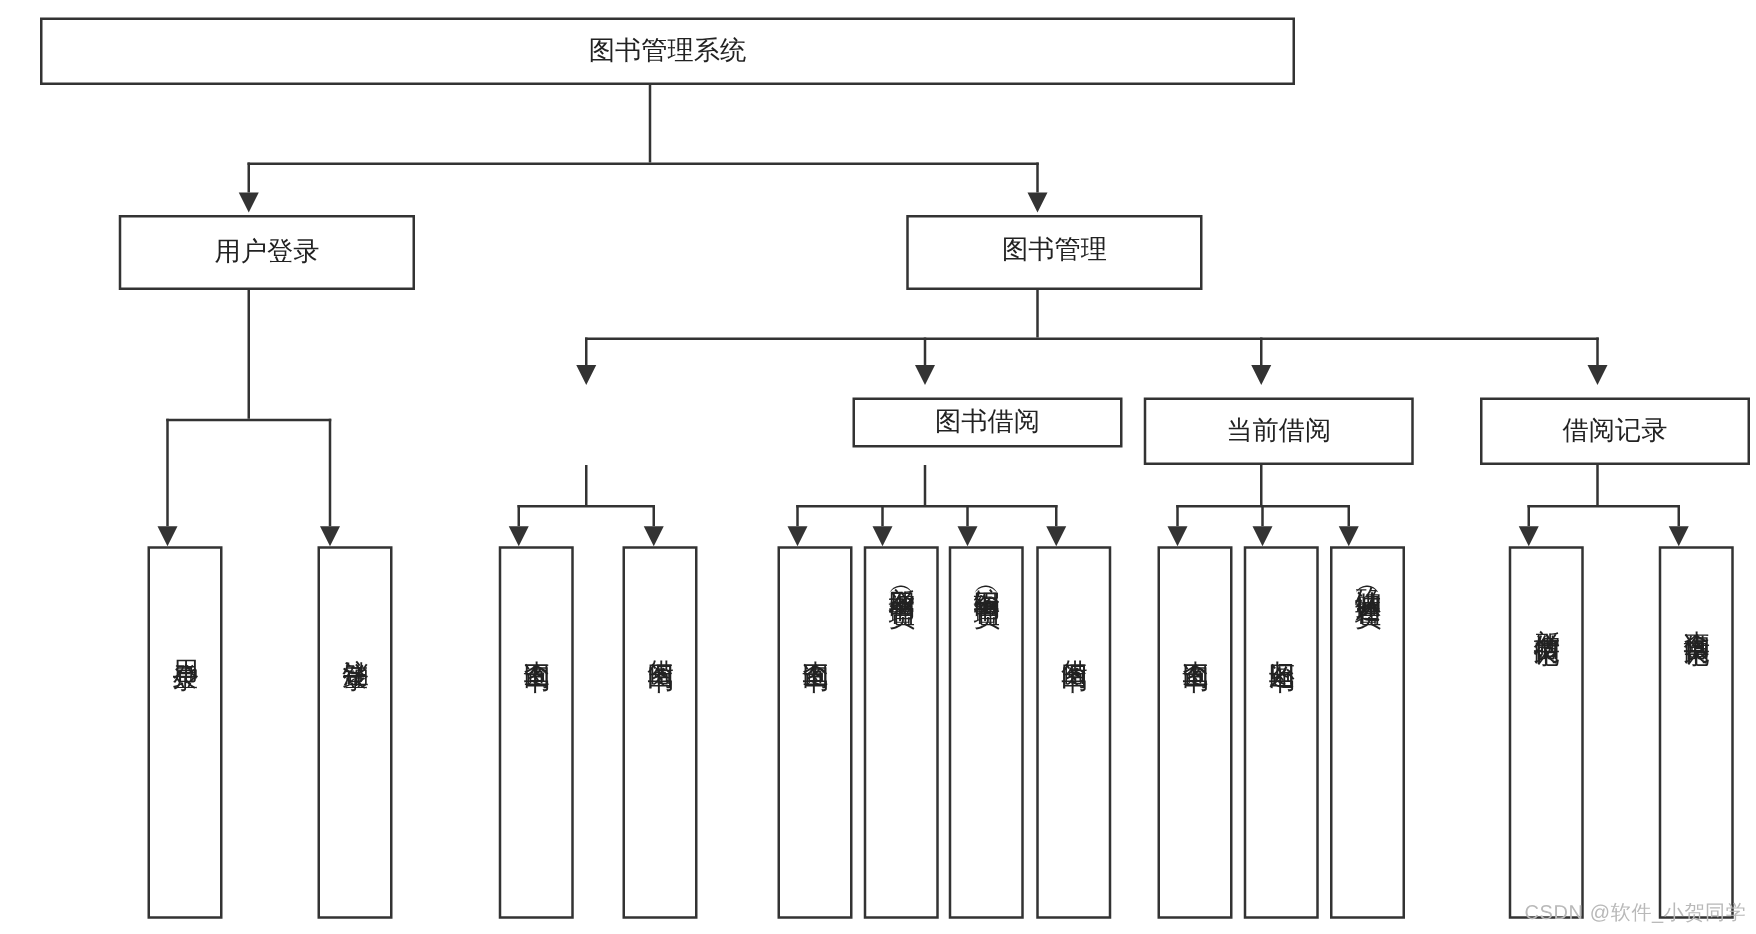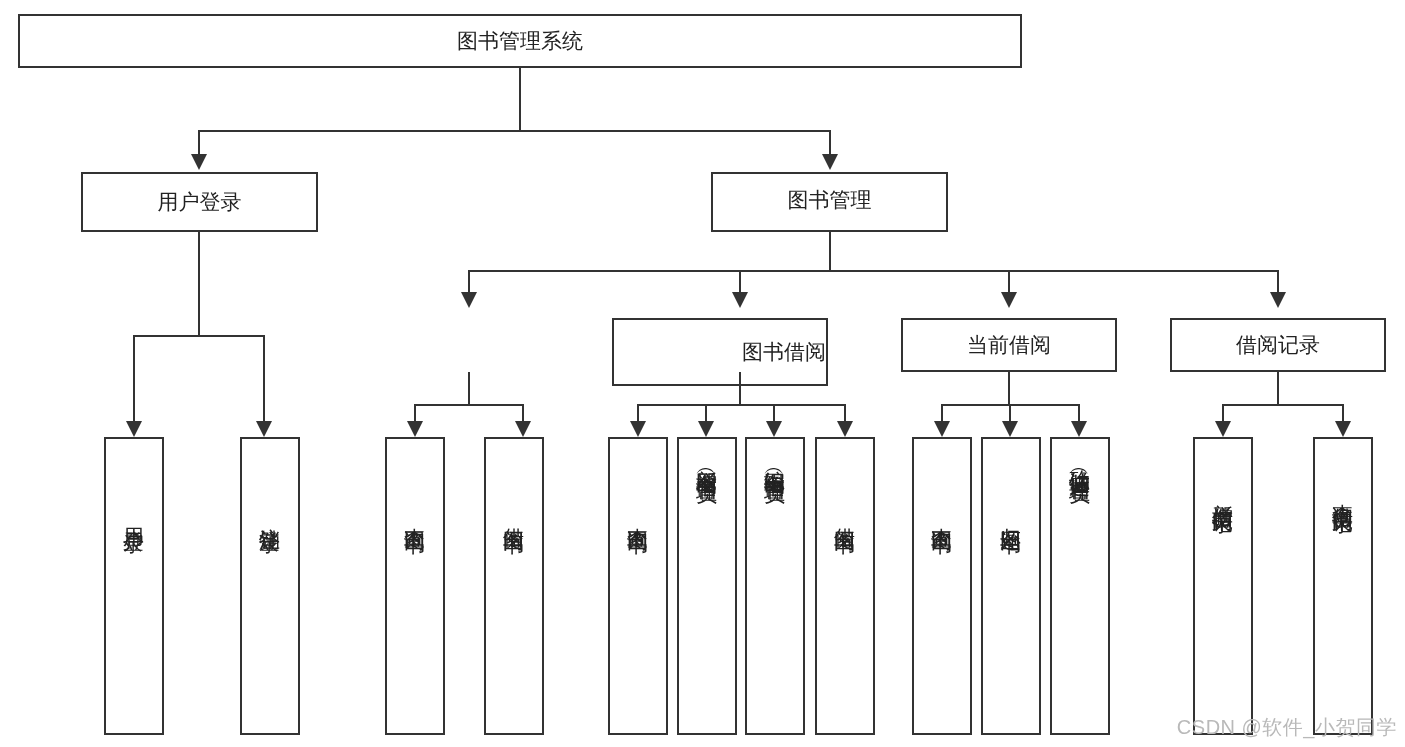--- a/index.html
+++ b/index.html
@@ -19,20 +19,21 @@
   
   .node {
     position: absolute;
     border: 2px solid #333333;
     background: #ffffff;
     display: flex;
     align-items: center;
     justify-content: center;
     color: #222222;
     line-height: 1.18;
+    margin-left: 14px;
   }
   .node.h {                     
     font-size: 21px;
   }
   .node.v {                     
     font-size: 21px;
     align-items: flex-start;
     padding-top: 14px;
   }
   .node.v .vtext {
@@ -59,21 +60,21 @@
     border-left: 8px solid transparent;
     border-right: 8px solid transparent;
     border-top: 16px solid #333333;
   }
 
   
   #watermark {
     position: absolute;
     right: 8px;
     bottom: 6px;
-    font-size: 20px;
+    font-size: 16px;
     color: #b9b9b9;
     letter-spacing: 0.5px;
     white-space: nowrap;
   }
 </style>
 </head>
 <body>
 
 <div id="canvas">
 
@@ -113,21 +114,21 @@
 
   <div class="vline" style="left:739px; top:270px; width:2px; height:22px;"></div>
   <div class="arrow" style="left:732px; top:292px;"></div>
 
   <div class="vline" style="left:1008px; top:270px; width:2px; height:22px;"></div>
   <div class="arrow" style="left:1001px; top:292px;"></div>
 
   <div class="vline" style="left:1277px; top:270px; width:2px; height:22px;"></div>
   <div class="arrow" style="left:1270px; top:292px;"></div>
 
-  <div class="node h" style="left:612px; top:318px; width:216px; height:68px;justify-content:flex-end;">
+  <div class="node h" style="left:668px; top:318px; width:216px; height:40px;">
     <span>图书借阅</span>
   </div>
   <div class="node h" style="left:901px; top:318px; width:216px; height:54px;">
     <span>当前借阅</span>
   </div>
   <div class="node h" style="left:1170px; top:318px; width:216px; height:54px;">
     <span>借阅记录</span>
   </div>
 
   <div class="vline" style="left:468px; top:372px; width:2px; height:32px;"></div>

